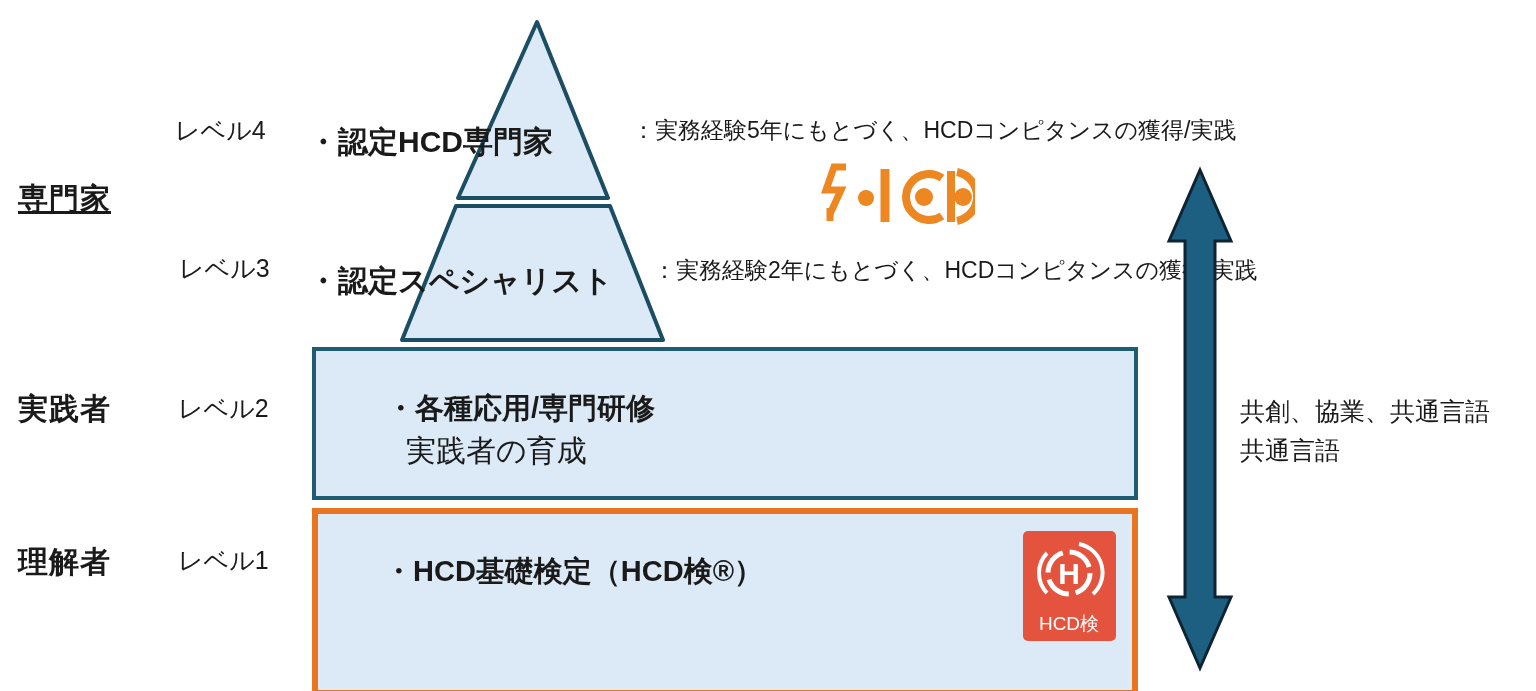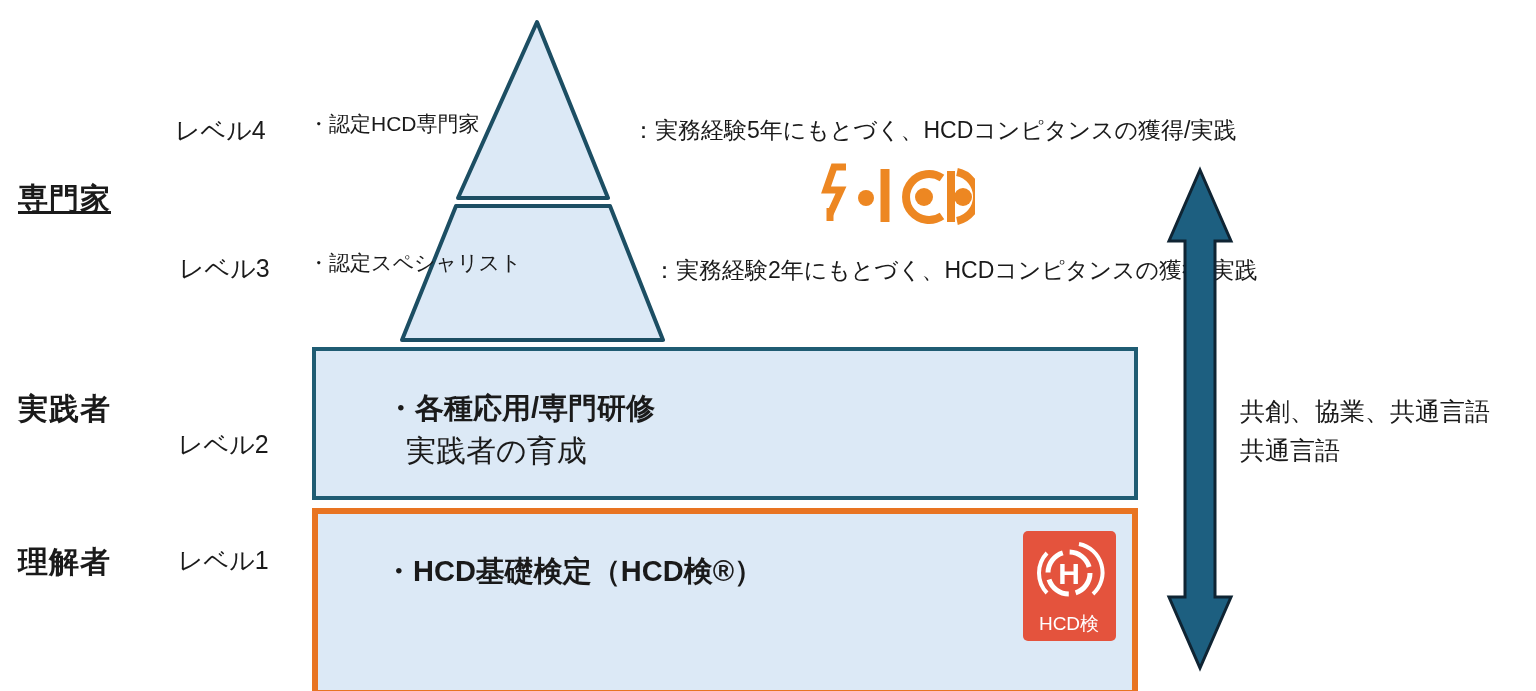--- a/index.html
+++ b/index.html
@@ -12,21 +12,21 @@
     --logo-orange:#ed8722;
     --badge-red:#e4533d;
     --text-black:#1a1a1a;
   }
   html,body{margin:0;padding:0;background:#fff;}
   body{font-family:"Liberation Sans","DejaVu Sans",sans-serif;color:var(--text-black);}
   .canvas{position:relative;width:1536px;height:691px;background:#fff;overflow:hidden;}
   .abs{position:absolute;white-space:nowrap;}
   .role{font-size:30px;font-weight:bold;letter-spacing:1px;}
   .lvl{font-size:25px;}
-  .row-title{font-size:21px;font-weight:normal;}
+  .row-title{font-size:30px;font-weight:bold;margin-top:12px;}
   .row-desc{font-size:23px;}
   .box{position:absolute;background:var(--pyramid-fill);box-sizing:border-box;}
   .box.blue{border:4px solid var(--box2-border);padding-left:41px;}
   .box.orange{border:6px solid var(--box1-border);}
   .box-title{position:absolute;font-size:29px;font-weight:bold;white-space:nowrap;}
   .box-sub{position:absolute;font-size:30px;white-space:nowrap;}
   .note{position:absolute;font-size:25px;line-height:39px;white-space:nowrap;}
   svg{display:block;}
   .layer{position:absolute;left:0;top:0;pointer-events:none;}
 </style>
@@ -39,21 +39,21 @@
     <polygon points="537,22 608,198 458,198" style="fill:var(--pyramid-fill);stroke:var(--pyramid-border);stroke-width:4;stroke-linejoin:round;"></polygon>
     <polygon points="456,206 610,206 663,340 402,340" style="fill:var(--pyramid-fill);stroke:var(--pyramid-border);stroke-width:4;stroke-linejoin:round;"></polygon>
   </svg>
 
   <div class="abs role" style="left:18px;top:179px;text-decoration:underline;">専門家</div>
   <div class="abs role" style="left:18px;top:389px;">実践者</div>
   <div class="abs role" style="left:18px;top:542px;">理解者</div>
 
   <div class="abs lvl" style="left:175px;top:114px;">レベル4</div>
   <div class="abs lvl" style="left:179px;top:252px;">レベル3</div>
-  <div class="abs lvl" style="left:178px;top:392px;margin-top:36px;">レベル2</div>
+  <div class="abs lvl" style="left:178px;top:392px;">レベル2</div>
   <div class="abs lvl" style="left:178px;top:544px;">レベル1</div>
 
   <div class="abs row-title" style="left:308px;top:110px;">・認定HCD専門家</div>
   <div class="abs row-desc" style="left:632px;top:115px;">：実務経験5年にもとづく、HCDコンピタンスの獲得/実践</div>
 
   <div class="abs row-title" style="left:308px;top:249px;">・認定スペシャリスト</div>
   <div class="abs row-desc" style="left:653px;top:255px;">：実務経験2年にもとづく、HCDコンピタンスの獲得/実践</div>
 
   <svg class="abs" style="left:805px;top:158px;" width="170" height="70" viewBox="0 0 170 70" aria-hidden="true">
     <g style="stroke:var(--logo-orange);fill:none;stroke-width:7;stroke-linecap:butt;stroke-linejoin:miter;">

